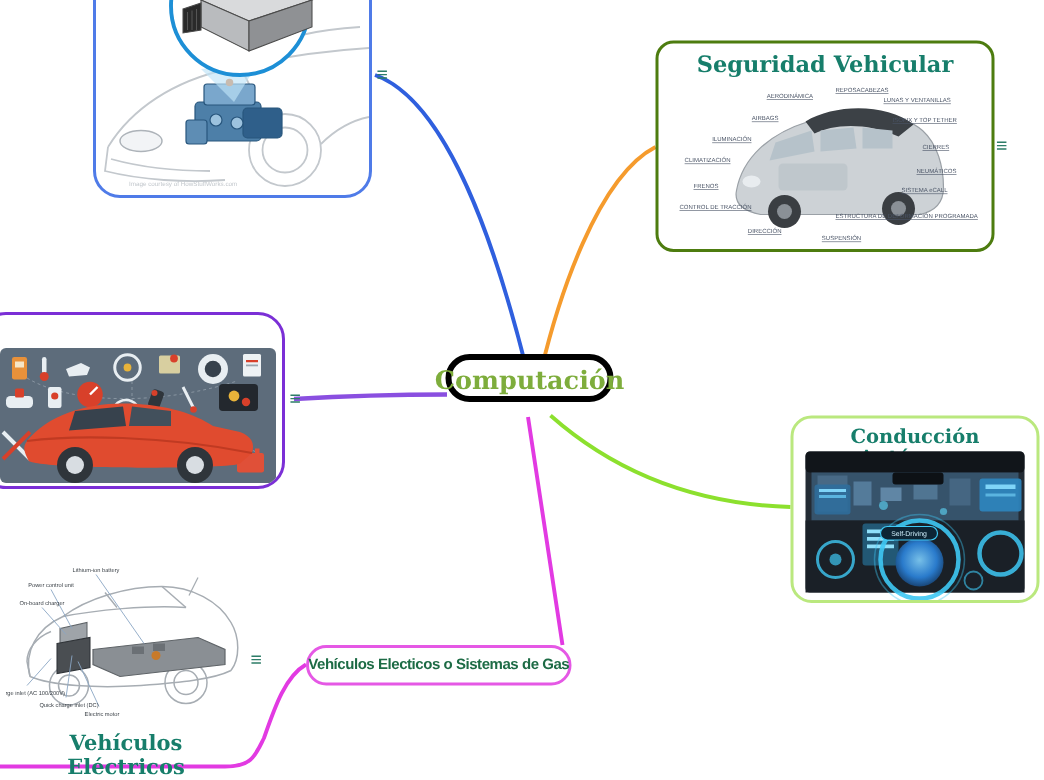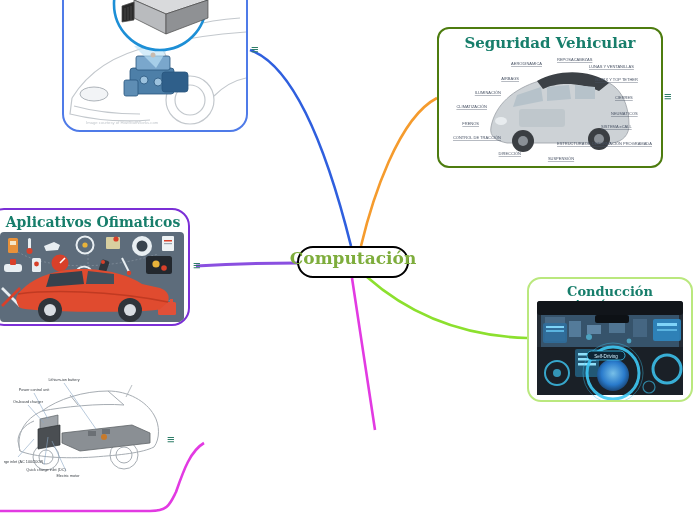--- a/index.html
+++ b/index.html
@@ -16,22 +16,22 @@
   
   #seguridad-node{left:437px;top:27px;width:226px;height:141px;border:2px solid #4d7c0f;border-radius:12px;overflow:hidden;}
   #seguridad-node .node-title{position:absolute;left:0;right:0;top:6px;font-size:15px;}
   
   #aplicativos-node{left:-14px;top:208px;width:204px;height:118px;border:2px solid #7b2fd6;border-radius:18px;overflow:hidden;}
   #aplicativos-node .node-title{position:absolute;left:14px;right:4px;top:5px;font-size:14px;}
   
   #conduccion-node{left:527px;top:277px;width:166px;height:125px;border:2px solid #bae87e;border-radius:14px;overflow:hidden;}
   #conduccion-node .node-title{position:absolute;left:0;right:0;top:6px;font-size:13px;}
   
-  #central-node{left:297px;top:246px;width:112px;height:32px;border:2px solid #000000;border-radius:17px;
-                display:flex;align-items:flex-start;justify-content:center;}
+  #central-node{left:297px;top:236px;width:112px;height:32px;border:4px solid #000000;border-radius:17px;
+                display:flex;align-items:flex-end;justify-content:center;}
   #central-node .central-label{font-family:"DejaVu Serif","Liberation Serif",serif;font-weight:bold;
                 font-size:17px;color:#7ead3c;}
   
   #gas-pill{left:204px;top:430px;width:177px;height:27px;border:2px solid #e558e5;border-radius:14px;
             display:flex;align-items:center;justify-content:center;}
   #gas-pill .pill-label{font-size:10px;font-weight:bold;color:#1d6b45;letter-spacing:-0.3px;white-space:nowrap;}
   
   #electricos-img{left:4px;top:371px;width:162px;height:114px;border:none;z-index:2;position:absolute;}
   #electricos-caption{position:absolute;left:8px;top:488px;width:152px;text-align:center;z-index:2;
             font-family:"DejaVu Serif","Liberation Serif",serif;font-weight:bold;font-size:14px;color:#177e6b;}
@@ -134,21 +134,20 @@
       <text class="diagram-label" font-size="4" x="150" y="39">LUNAS Y VENTANILLAS</text>
       <text class="diagram-label" font-size="4" x="156" y="52">ISOFIX Y TOP TETHER</text>
       <text class="diagram-label" font-size="4" x="176" y="70">CIERRES</text>
       <text class="diagram-label" font-size="4" x="172" y="86">NEUMÁTICOS</text>
       <text class="diagram-label" font-size="4" x="162" y="99">SISTEMA eCALL</text>
       <text class="diagram-label" font-size="4" x="118" y="116">ESTRUCTURA DE DEFORMACIÓN PROGRAMADA</text>
     </svg>
   </div>
 
   <div class="node" id="aplicativos-node">
-    <div class="node-title">Aplicativos Ofimaticos</div>
     <svg width="200" height="114" viewBox="0 0 200 114" style="position:absolute;left:0;top:0;">
       <rect x="12" y="22" width="184" height="90" rx="4" fill="#5d6c7b"></rect>
 
       <g stroke="#c7d0d8" stroke-width="0.6" stroke-dasharray="2,2" opacity="0.45" fill="none">
         <path d="M30,42 C60,60 120,60 170,44"></path>
         <path d="M40,90 C80,70 150,74 184,92"></path>
         <path d="M100,44 L100,62"></path>
       </g>
 
       <g>
@@ -249,20 +248,23 @@
 
       <rect x="58" y="72" width="38" height="9" rx="4.5" fill="#0d2535" stroke="#3ec8f4" stroke-width="0.8"></rect>
       <text x="77" y="78.5" font-size="4.6" fill="#cfeffc" text-anchor="middle">Self-Driving</text>
     </svg>
   </div>
 
   <div class="node" id="central-node">
     <span class="central-label">Computación</span>
   </div>
 
+  <div class="node" id="gas-pill">
+    <span class="pill-label">Vehículos Electicos o Sistemas de Gas</span>
+  </div>
 
   <div id="electricos-img">
     <svg width="162" height="114" viewBox="0 0 162 114">
 
       <g stroke="#a7adb3" stroke-width="1" fill="none">
         <path d="M16,80 C12,64 20,48 38,40 C54,28 80,20 104,20 C124,20 142,30 150,44 C156,54 156,68 150,76"></path>
         <path d="M16,80 C30,86 60,88 90,86 C116,84 138,82 150,76"></path>
         <path d="M38,40 C58,36 96,32 120,34"></path>
         <path d="M104,20 L120,34"></path>
         <path d="M66,24 L74,34"></path>
@@ -292,14 +294,15 @@
       </g>
 
       <text class="wire-label" font-size="3.8" text-anchor="middle" x="60" y="10">Lithium-ion battery</text>
       <text class="wire-label" font-size="3.8" text-anchor="middle" x="30" y="20">Power control unit</text>
       <text class="wire-label" font-size="3.8" text-anchor="middle" x="24" y="32">On-board charger</text>
       <text class="wire-label" font-size="3.8" text-anchor="middle" x="16" y="92">Charge inlet (AC 100/200V)</text>
       <text class="wire-label" font-size="3.8" text-anchor="middle" x="42" y="100">Quick charge inlet (DC)</text>
       <text class="wire-label" font-size="3.8" text-anchor="middle" x="64" y="106">Electric motor</text>
     </svg>
   </div>
+  <div id="electricos-caption">Vehículos Eléctricos</div>
 
 </div>
 
 </body></html>

